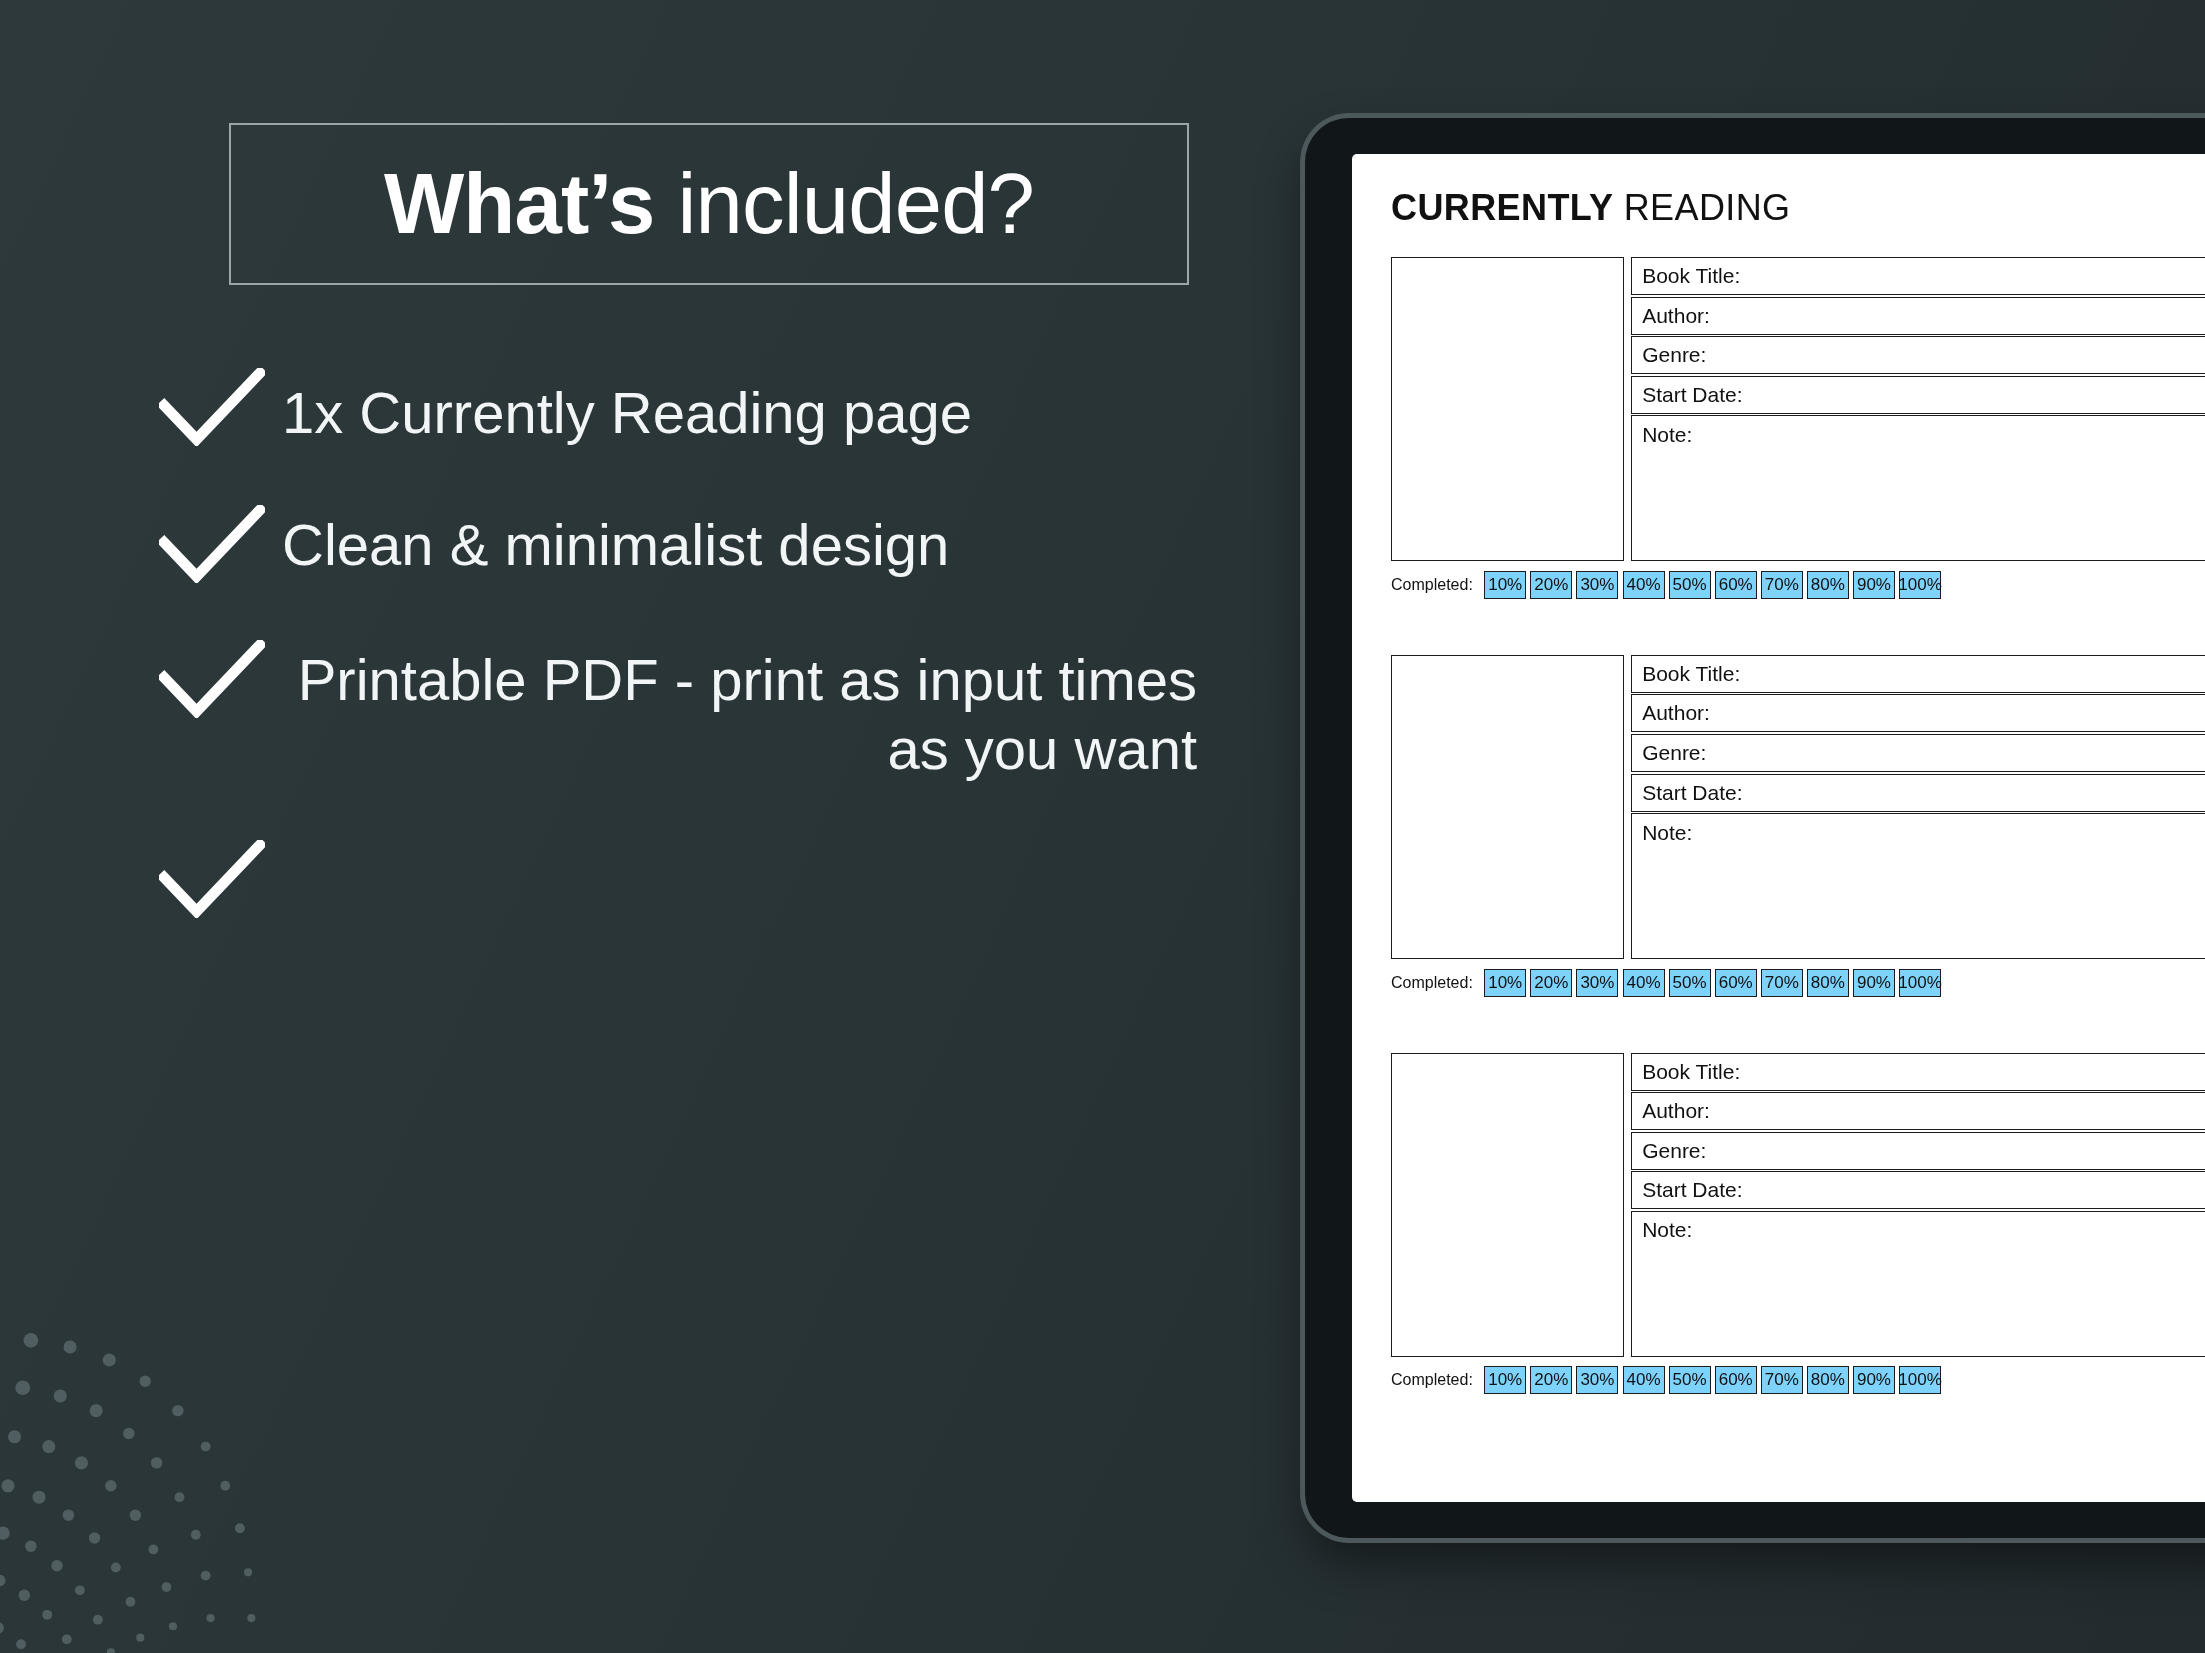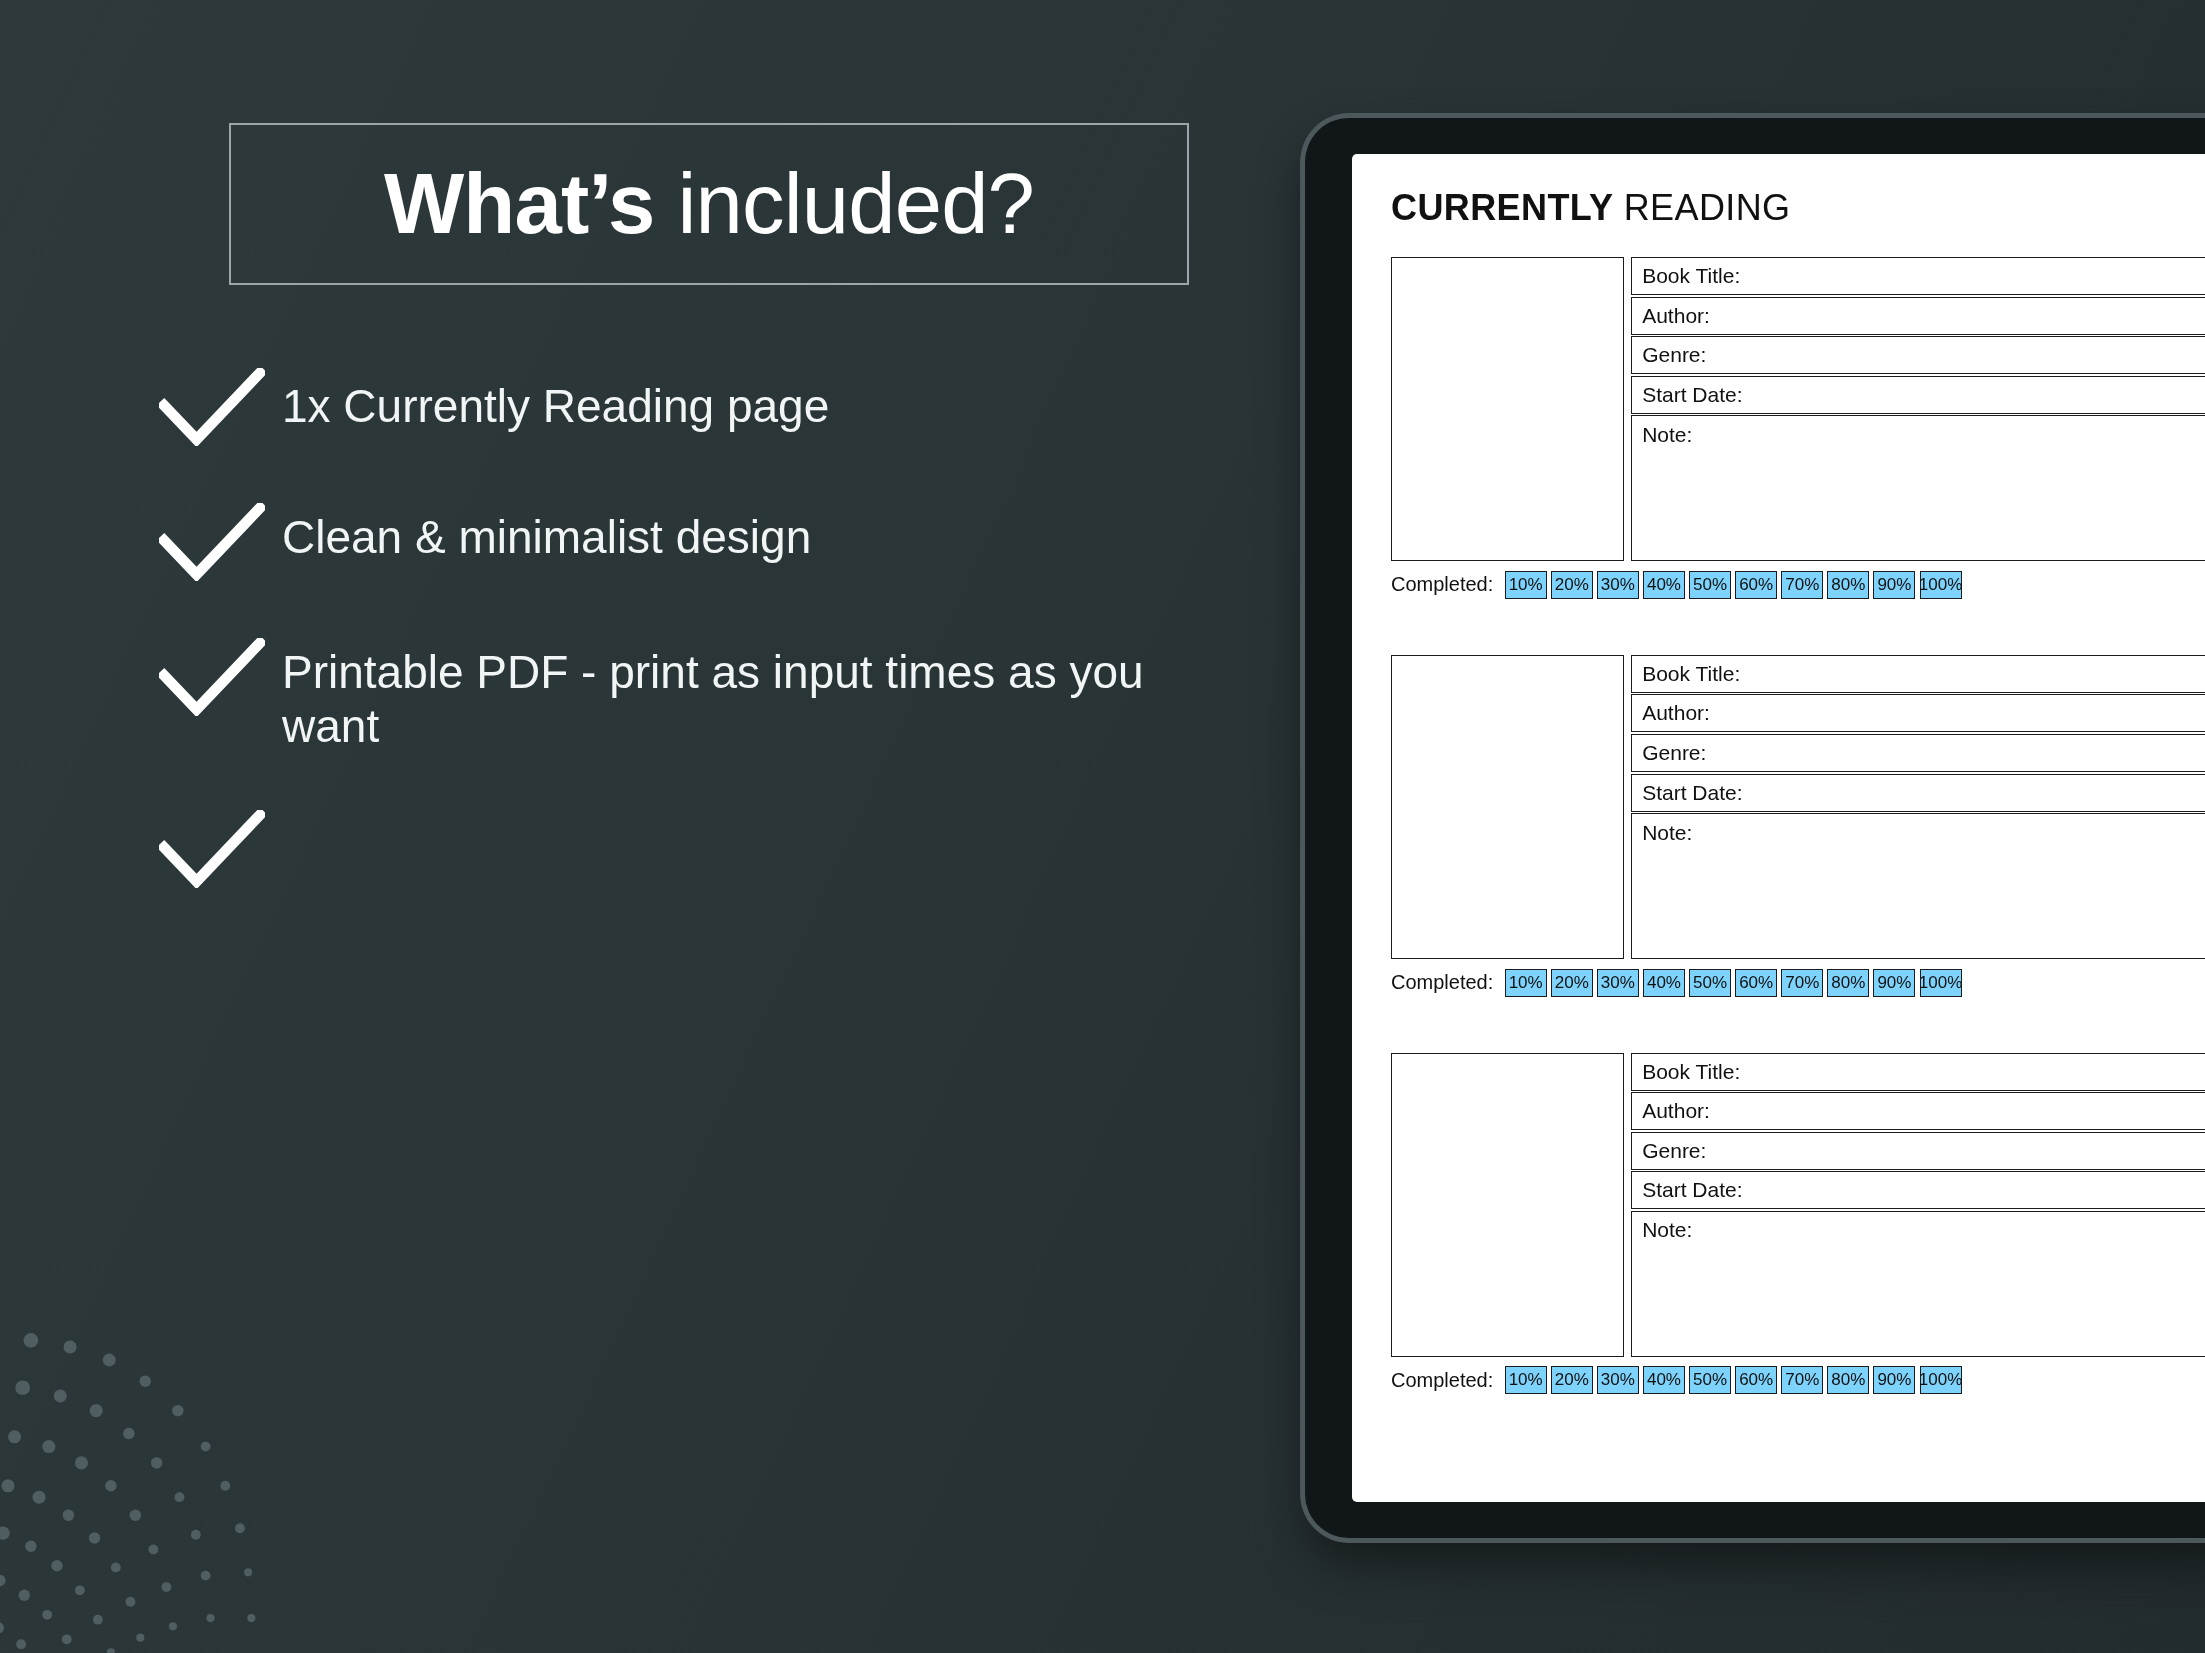--- a/index.html
+++ b/index.html
@@ -51,25 +51,26 @@
     align-items: flex-start;
     margin-bottom: 57px;
   }
   .check {
     flex: 0 0 123px;
     height: 78px;
     position: relative;
   }
   .check svg { display: block; }
   .feature-text {
-    font-size: 46px;
+    font-size: 58px;
     line-height: 1.18;
     color: #f2f5f5;
     padding-top: 6.5px;
     max-width: 915px;
+    text-align: right;
   }
   #f-1 .feature-text { padding-top: 11.4px; }
   #f-4 { margin-bottom: 0; }
 
   
   .dots {
     position: absolute;
     left: -33px; bottom: -49px;
     width: 376px; height: 392px;
     opacity: 0.75;
@@ -137,21 +138,21 @@
     align-items: flex-start;
     padding-top: 6.5px;
     margin-bottom: 0;
   }
   .completed-row {
     display: flex;
     align-items: center;
     margin-top: 9.8px;
   }
   .completed-label {
-    font-size: 20px;
+    font-size: 16px;
     color: #111;
     margin-right: 11.4px;
     white-space: nowrap;
     text-align: center;
   }
   .pct {
     border: 1.6px solid #1c1c1c;
     height: 28px;
     width: 42px;
     margin-right: 4.1px;

